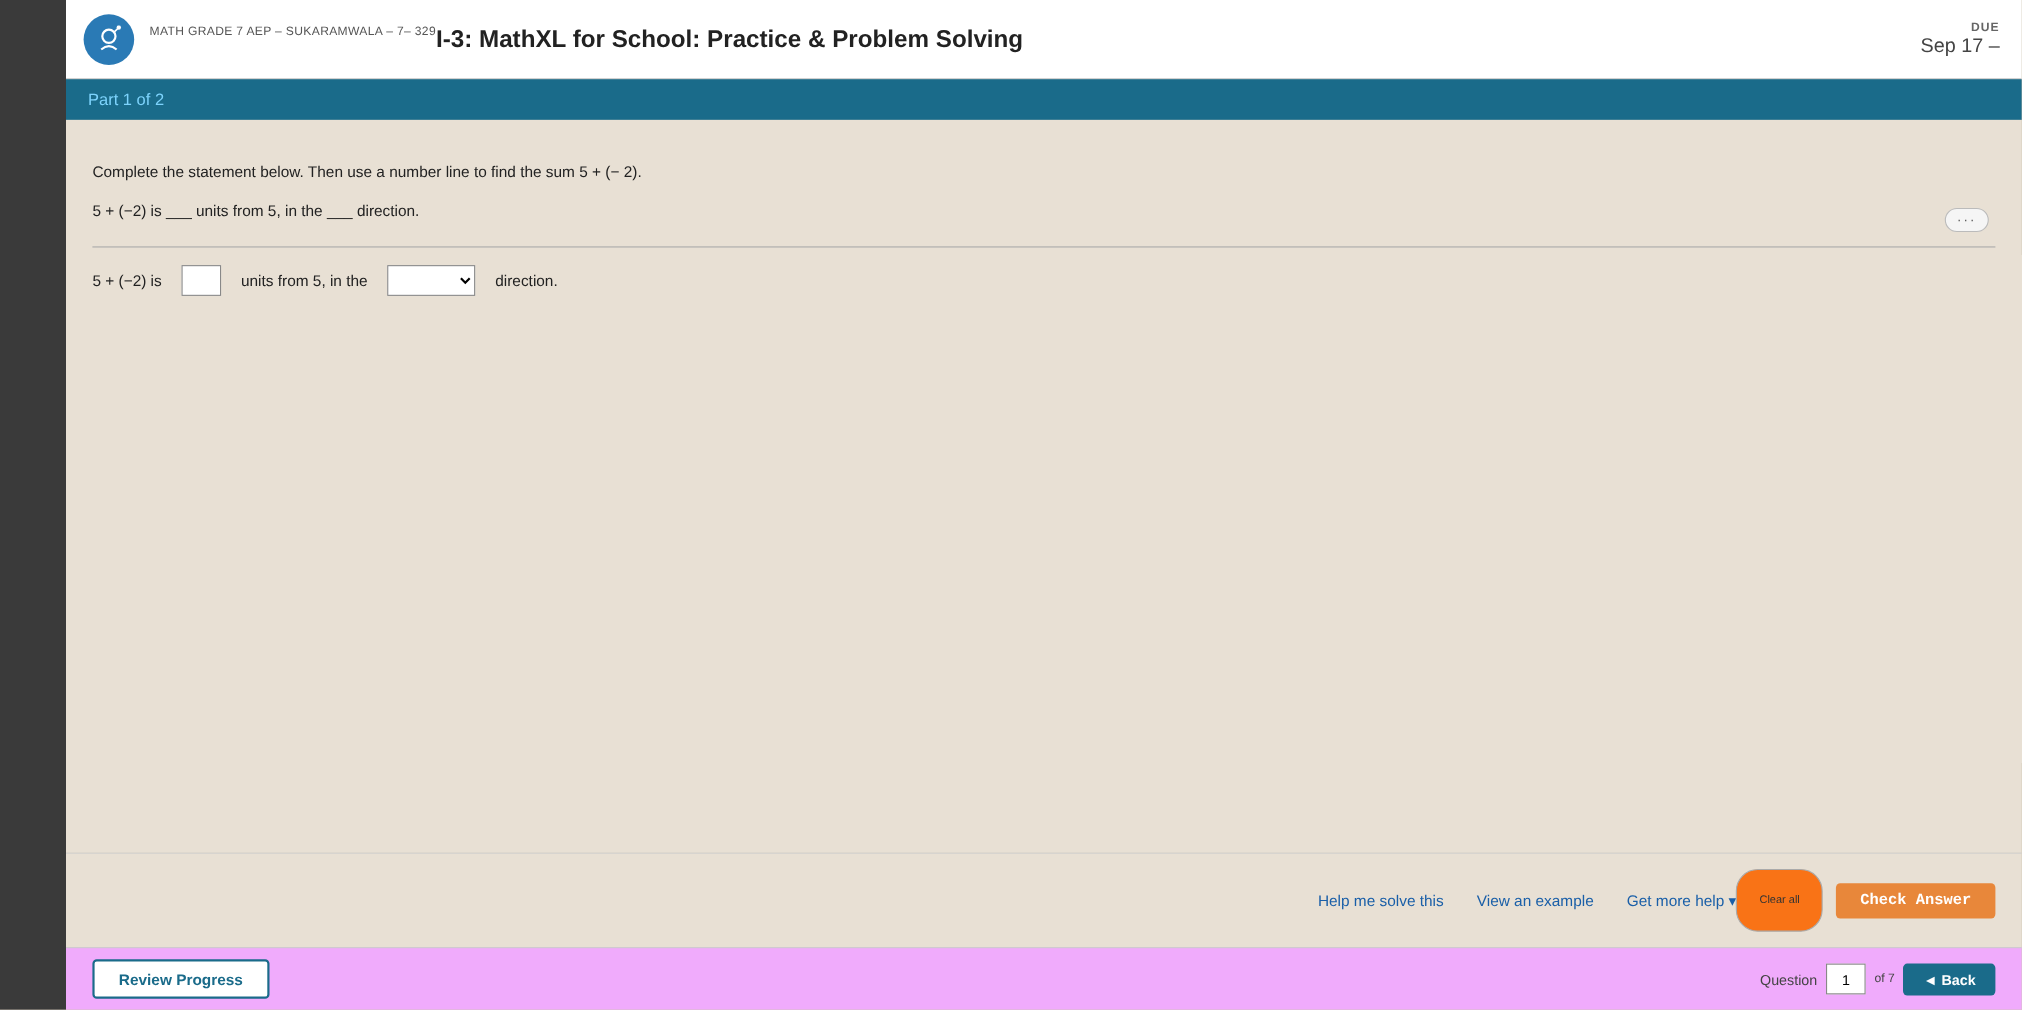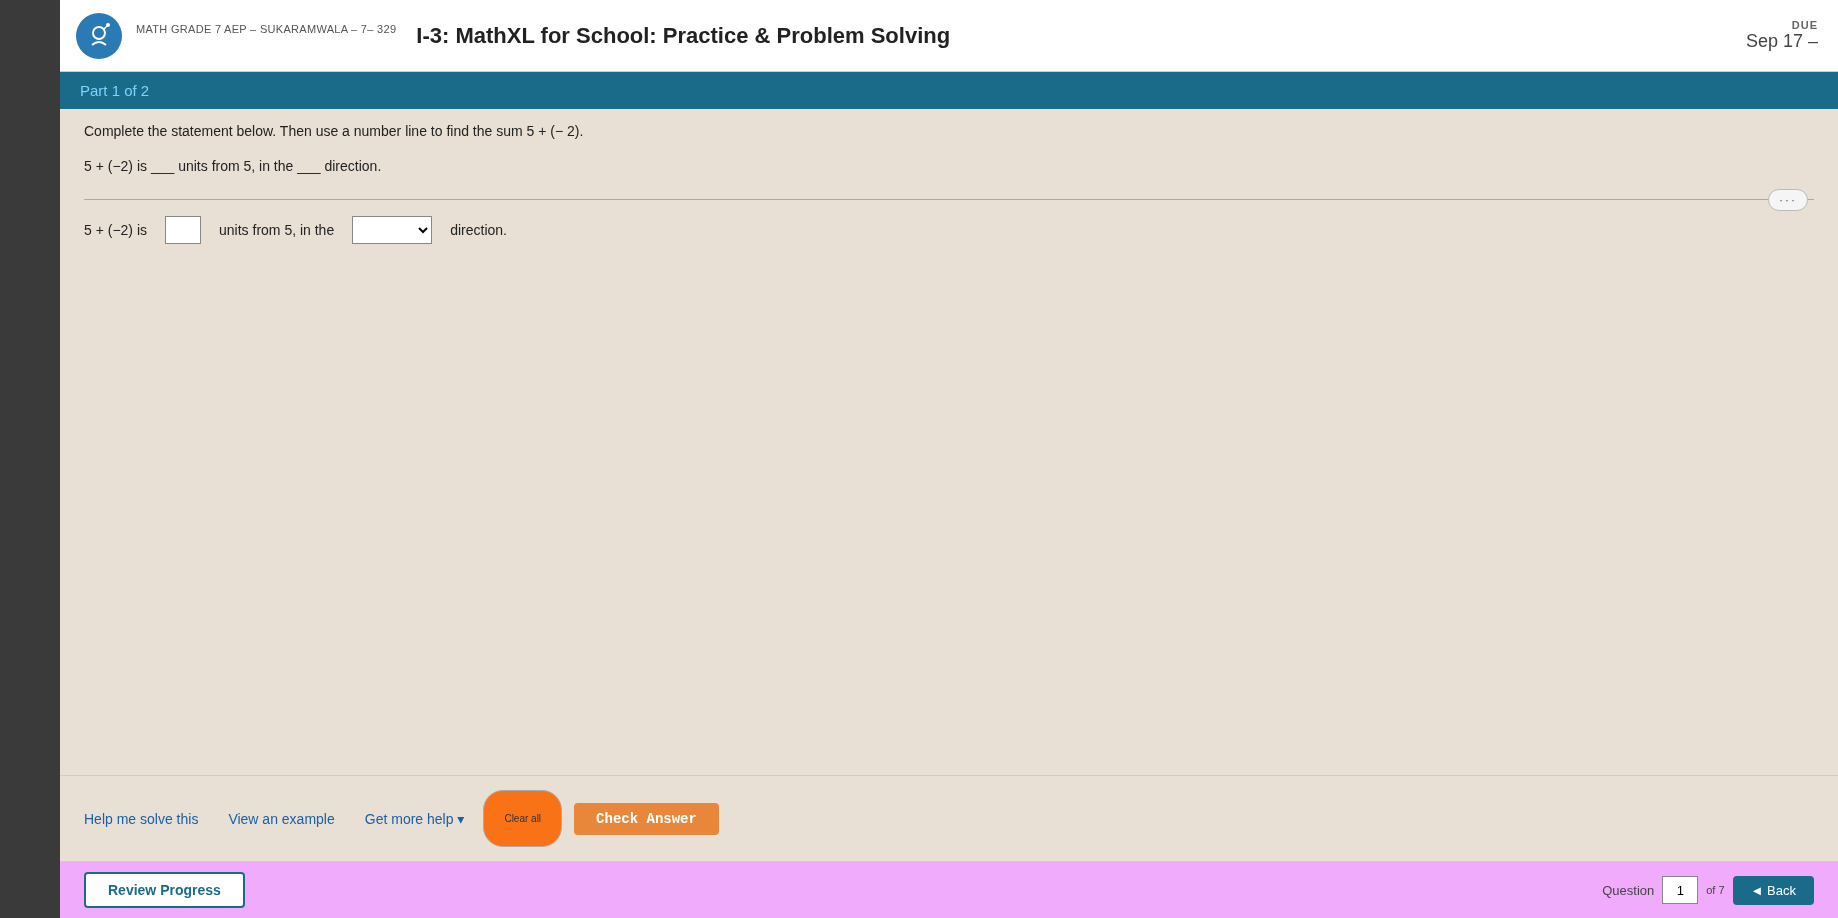--- a/index.html
+++ b/index.html
@@ -68,21 +68,20 @@
     .header-subtitle {
       font-size: 11px;
       color: #555;
       font-weight: normal;
       letter-spacing: 0.3px;
     }
     .header-title {
       font-size: 22px;
       font-weight: 600;
       color: #222;
-      margin-left: 20px;
     }
     .header-right {
       text-align: right;
     }
     .due-label {
       font-size: 11px;
       color: #666;
       font-weight: bold;
       letter-spacing: 1px;
     }
@@ -98,21 +97,21 @@
       color: #7dd3fc;
       padding: 10px 20px;
       font-size: 15px;
       font-weight: 500;
     }
 
     
     .question-content {
       background: #e8e0d4;
       flex: 1;
-      padding: 12px 24px 12px 24px;
+      padding: 37px 24px 12px 24px;
       position: relative;
       overflow: hidden;
     }
 
     .question-instruction {
       font-size: 14px;
       color: #222;
       margin-bottom: 12px;
       line-height: 1.5;
     }
@@ -175,23 +174,22 @@
       outline: none;
       appearance: auto;
     }
 
     
     .help-bar {
       background: #e8e0d4;
       padding: 14px 24px;
       display: flex;
       align-items: center;
-      justify-content: flex-start;
+      justify-content: flex-end;
       border-top: 1px solid #ccc;
-      gap: 19px;
     }
     .help-links {
       display: flex;
       gap: 30px;
       align-items: center;
     }
     .help-link {
       font-size: 14px;
       color: #1a5fa8;
       cursor: pointer;
@@ -272,21 +270,21 @@
     .of-total {
       font-size: 11px;
       color: #444;
     }
     .back-btn {
       background: #1a6b8a;
       border: none;
       border-radius: 4px;
       padding: 7px 18px;
       font-size: 13px;
-      font-weight: 400;
+      font-weight: 700;
       color: white;
       cursor: pointer;
       display: flex;
       align-items: center;
       gap: 6px;
     }
   </style>
 </head>
 <body>
 

